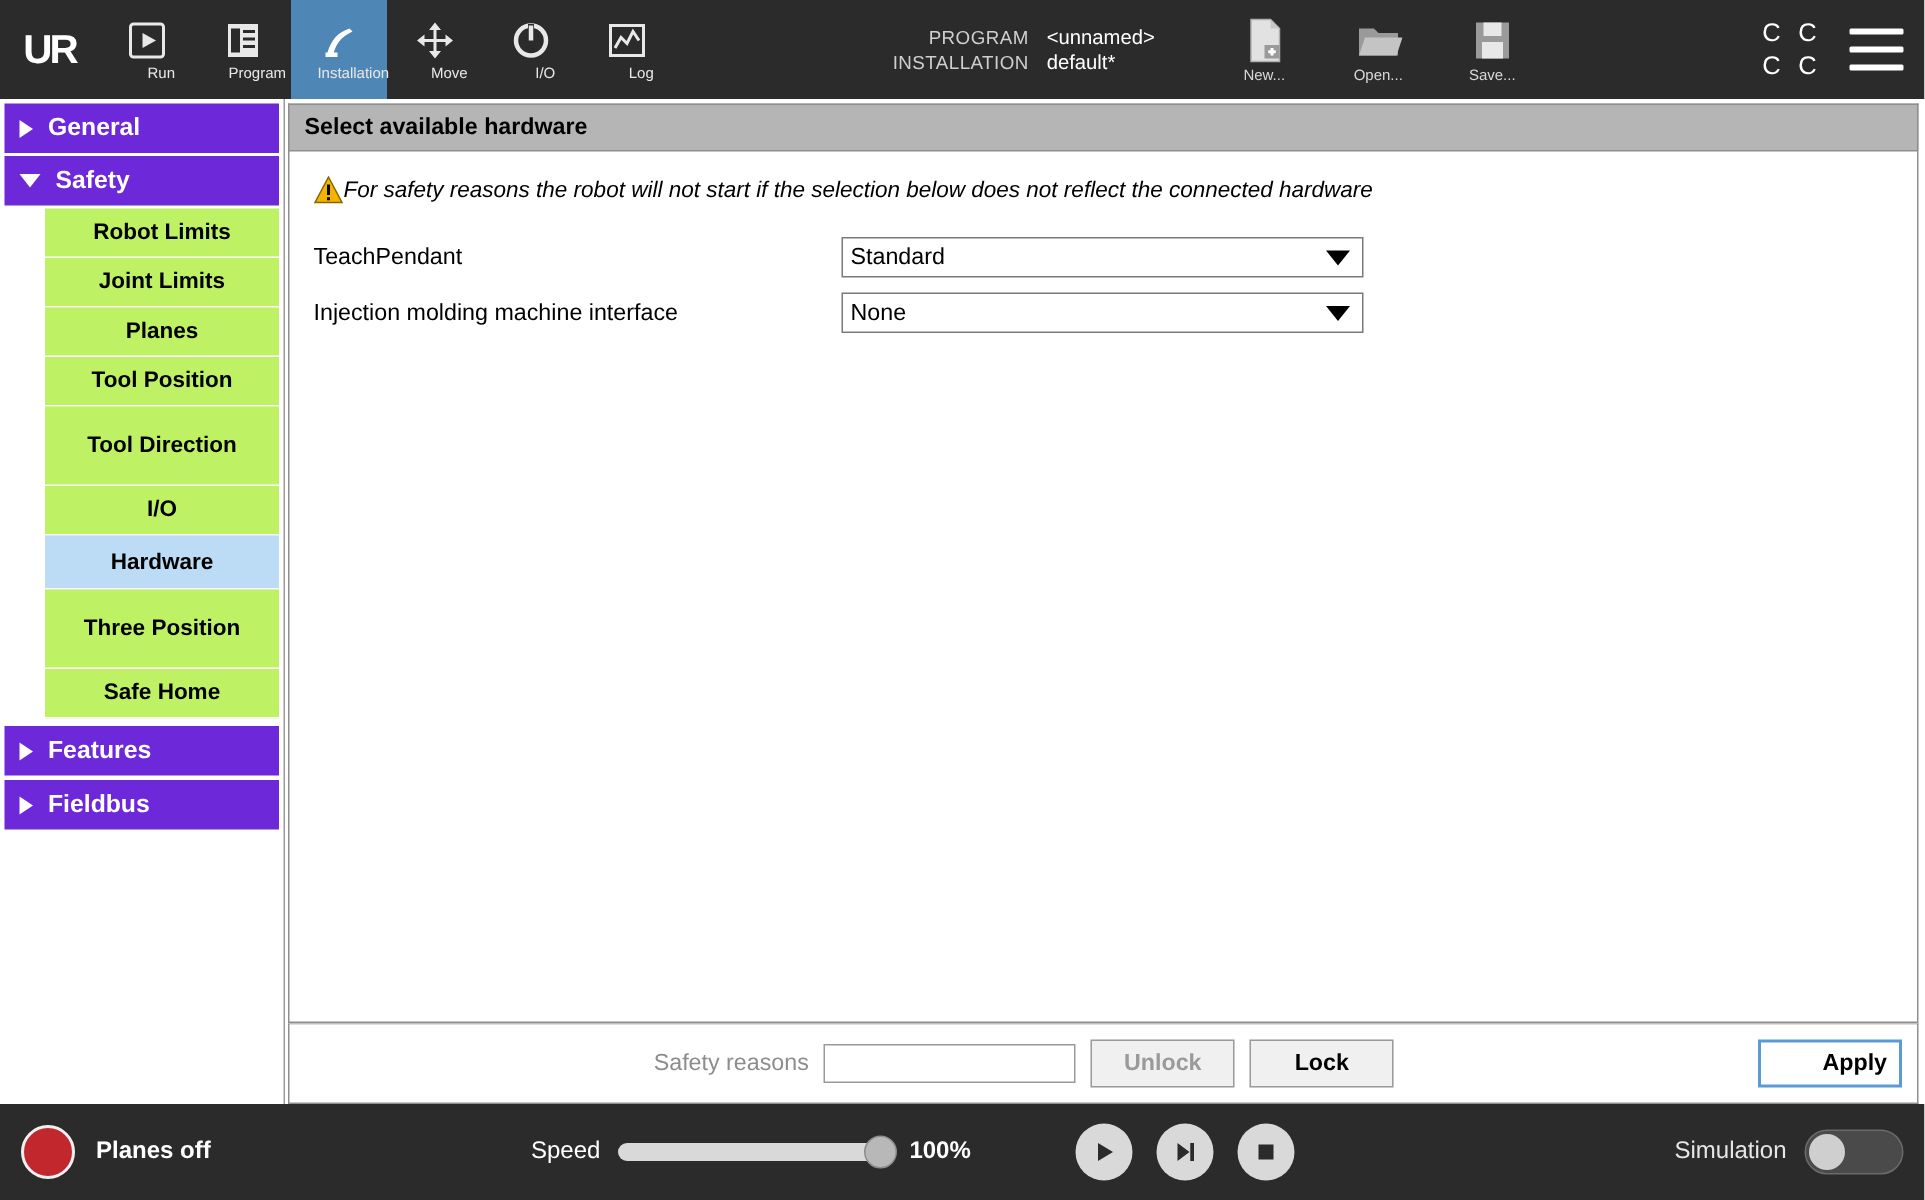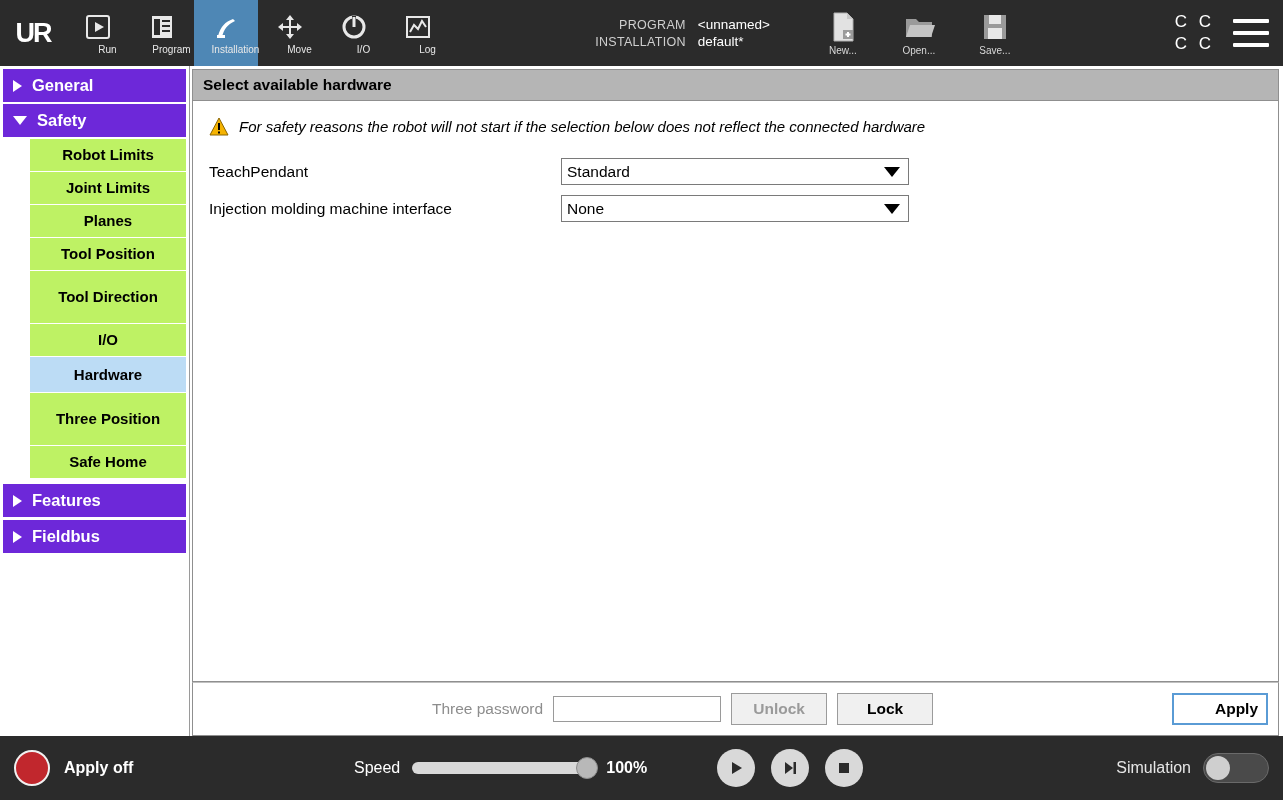--- a/index.html
+++ b/index.html
@@ -166,21 +166,21 @@
   }
   .panel-body {
     flex: 1;
     border: 1px solid #8f8f8f;
     background: #ffffff;
     padding: 16px 16px 0 16px;
     min-height: 0;
     position: relative;
   }
   .warn-row {
-    display: flex; align-items: center; gap: 10px;
+    display: flex; align-items: center; 
     font-style: italic;
     font-size: 15px;
     color: #000000;
     margin-bottom: 22px;
   }
   .warn-icon { width: 20px; height: 19px; flex: 0 0 20px;}
 
   .form-row {
     display: flex; align-items: center;
     margin-bottom: 10px;
@@ -488,34 +488,34 @@
           <div class="form-label">Injection molding machine interface</div>
           <div class="sel">
             <span>None</span>
             <span class="caret"></span>
           </div>
         </div>
       </div>
 
       <div class="panel-footer">
         <div class="pf-spacer"></div>
-        <span class="pw-label">Three password</span>
+        <span class="pw-label">Safety reasons</span>
         <input class="pw-input" type="password" placeholder="" style="">
         <div class="btn disabled">Unlock</div>
         <div class="btn">Lock</div>
         <div class="pf-spacer"></div>
         <div class="btn primary apply">Apply</div>
       </div>
     </div>
   </div>
 
   <div class="bottombar">
     <div class="power">
       <div class="power-dot"></div>
-      <span class="power-label">Apply off</span>
+      <span class="power-label">Planes off</span>
     </div>
 
     <div class="speed-wrap">
       <span class="speed-label">Speed</span>
       <div class="slider">
         <div class="knob"></div>
       </div>
       <span class="speed-val">100%</span>
     </div>
 

